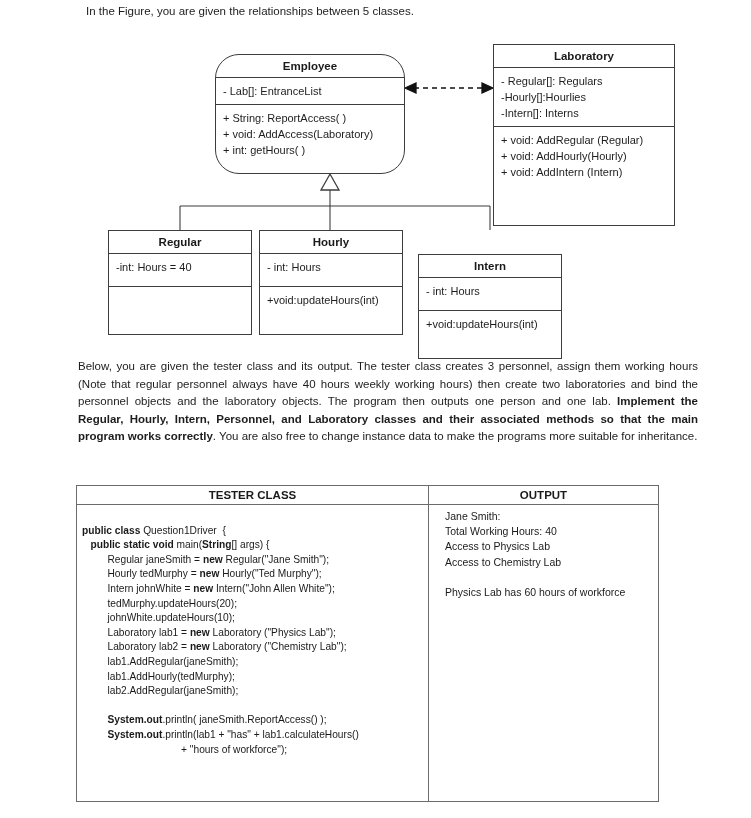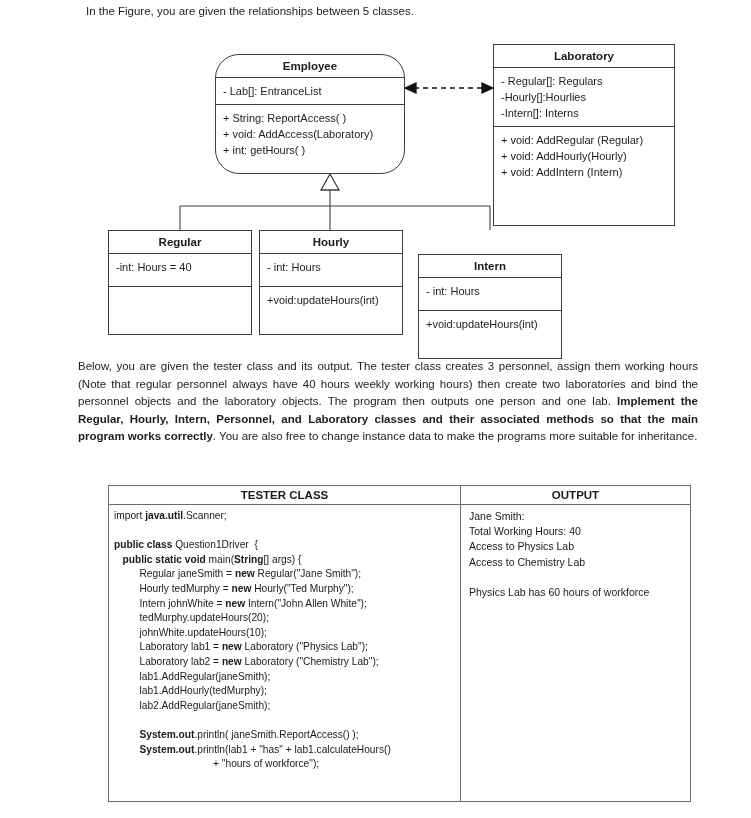--- a/index.html
+++ b/index.html
@@ -97,21 +97,21 @@
     font-size: 11.5px;
     line-height: 17.5px;
     text-align: justify;
     color: #1d1d1d;
   }
   .body-para b { font-weight: bold; }
 
   
   #code-table {
     position: absolute;
-    left: 108px;
+    left: 76px;
     top: 485px;
     width: 583px;
     height: 317px;
     border: 1.3px solid #6b6b6b;
     box-sizing: border-box;
     background: #fff;
     display: flex;
     flex-direction: column;
   }
   .tbl-head {
@@ -134,21 +134,21 @@
     min-height: 0;
   }
   .code-cell {
     padding: 4px 0 0 5px;
     font-size: 10.2px;
     line-height: 14.6px;
     box-sizing: border-box;
     overflow: hidden;
   }
   .out-cell {
-    padding: 4px 0 0 8px;
+    padding: 4px 0 0 16px;
     font-size: 10.5px;
     line-height: 15.2px;
     box-sizing: border-box;
     overflow: hidden;
   }
   .code-line { white-space: pre; }
   .code-line b { font-weight: bold; }
   .out-line { white-space: pre; }
   .blank-line { height: 14.6px; }
   .out-blank { height: 15.2px; }
@@ -238,21 +238,20 @@
 
 <div class="body-para"><span>Below, you are given the tester class and its output. The tester class creates 3 personnel, assign them working hours (Note that regular personnel always have 40 hours weekly working hours) then create two laboratories and bind the personnel objects and the laboratory objects. The program then outputs one person and one lab. </span><b>Implement the Regular, Hourly, Intern, Personnel, and Laboratory classes and their associated methods so that the main program works correctly</b><span>.  You are also free to change instance data to make the programs more suitable for inheritance.</span></div>
 
 <div id="code-table">
   <div class="tbl-head">
     <div class="col-left">TESTER CLASS</div>
     <div class="col-right">OUTPUT</div>
   </div>
   <div class="tbl-body">
     <div class="col-left code-cell" id="code-cell">
-        <div class="code-line"><span>import </span><b>java.util</b><span>.Scanner;</span></div>
         <div class="blank-line"></div>
         <div class="code-line"><b>public class </b><span>Question1Driver  {</span></div>
         <div class="code-line"><span>   </span><b>public static void </b><span>main(</span><b>String</b><span>[] args) {</span></div>
         <div class="code-line"><span>         Regular janeSmith = </span><b>new </b><span>Regular("Jane Smith");</span></div>
         <div class="code-line"><span>         Hourly tedMurphy = </span><b>new </b><span>Hourly("Ted Murphy");</span></div>
         <div class="code-line"><span>         Intern johnWhite = </span><b>new </b><span>Intern("John Allen White");</span></div>
         <div class="code-line"><span>         tedMurphy.updateHours(20);</span></div>
         <div class="code-line"><span>         johnWhite.updateHours(10);</span></div>
         <div class="code-line"><span>         Laboratory lab1 = </span><b>new </b><span>Laboratory ("Physics Lab");</span></div>
         <div class="code-line"><span>         Laboratory lab2 = </span><b>new </b><span>Laboratory ("Chemistry Lab");</span></div>

